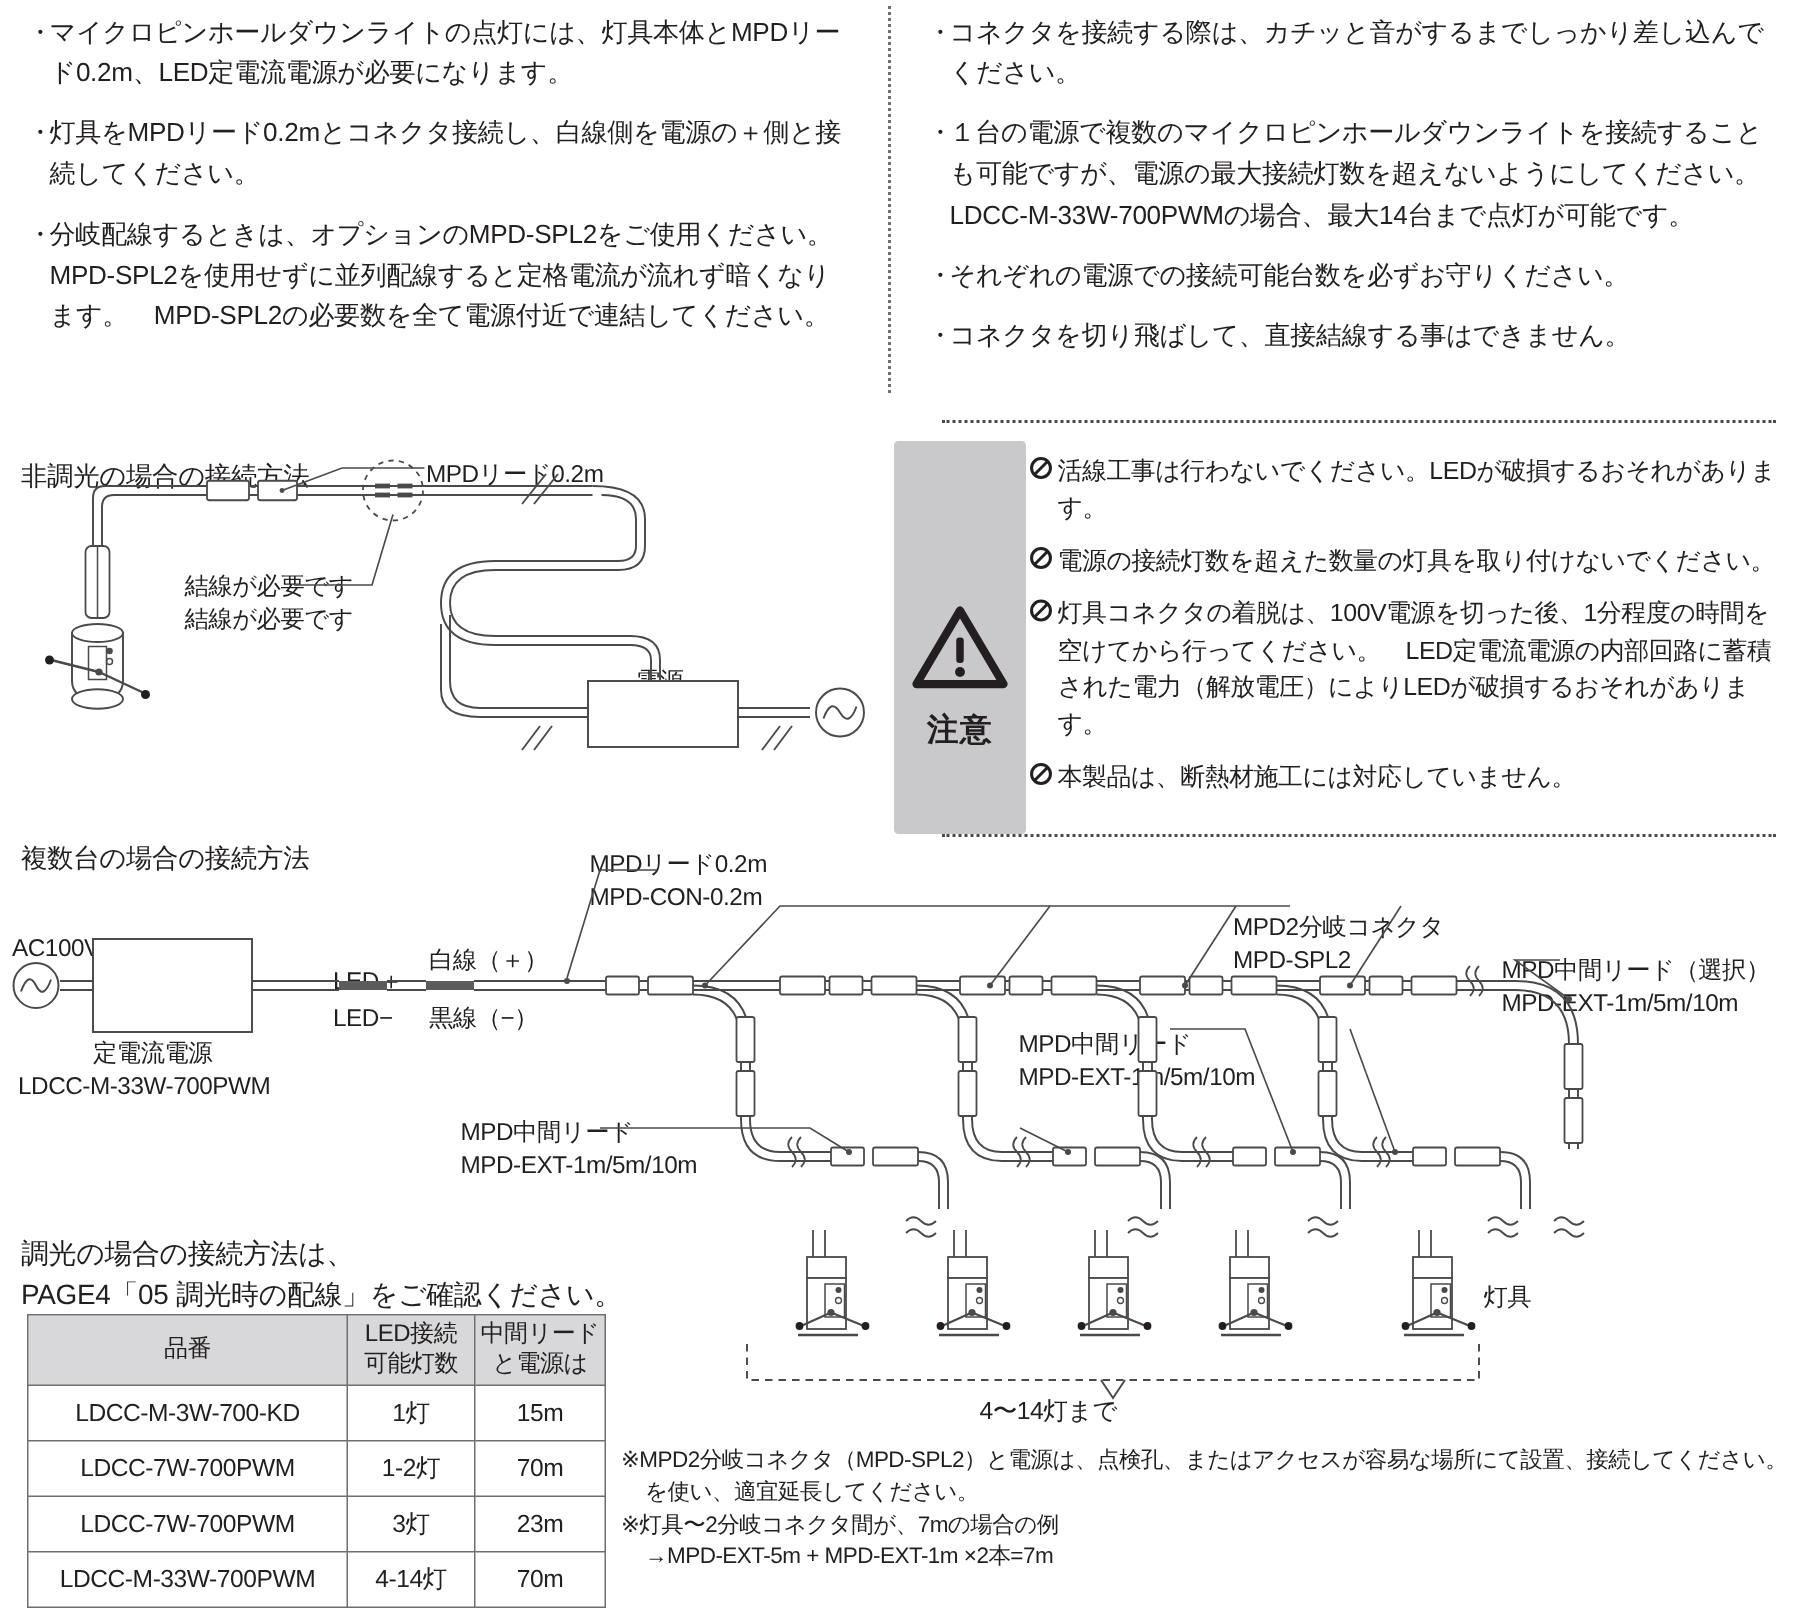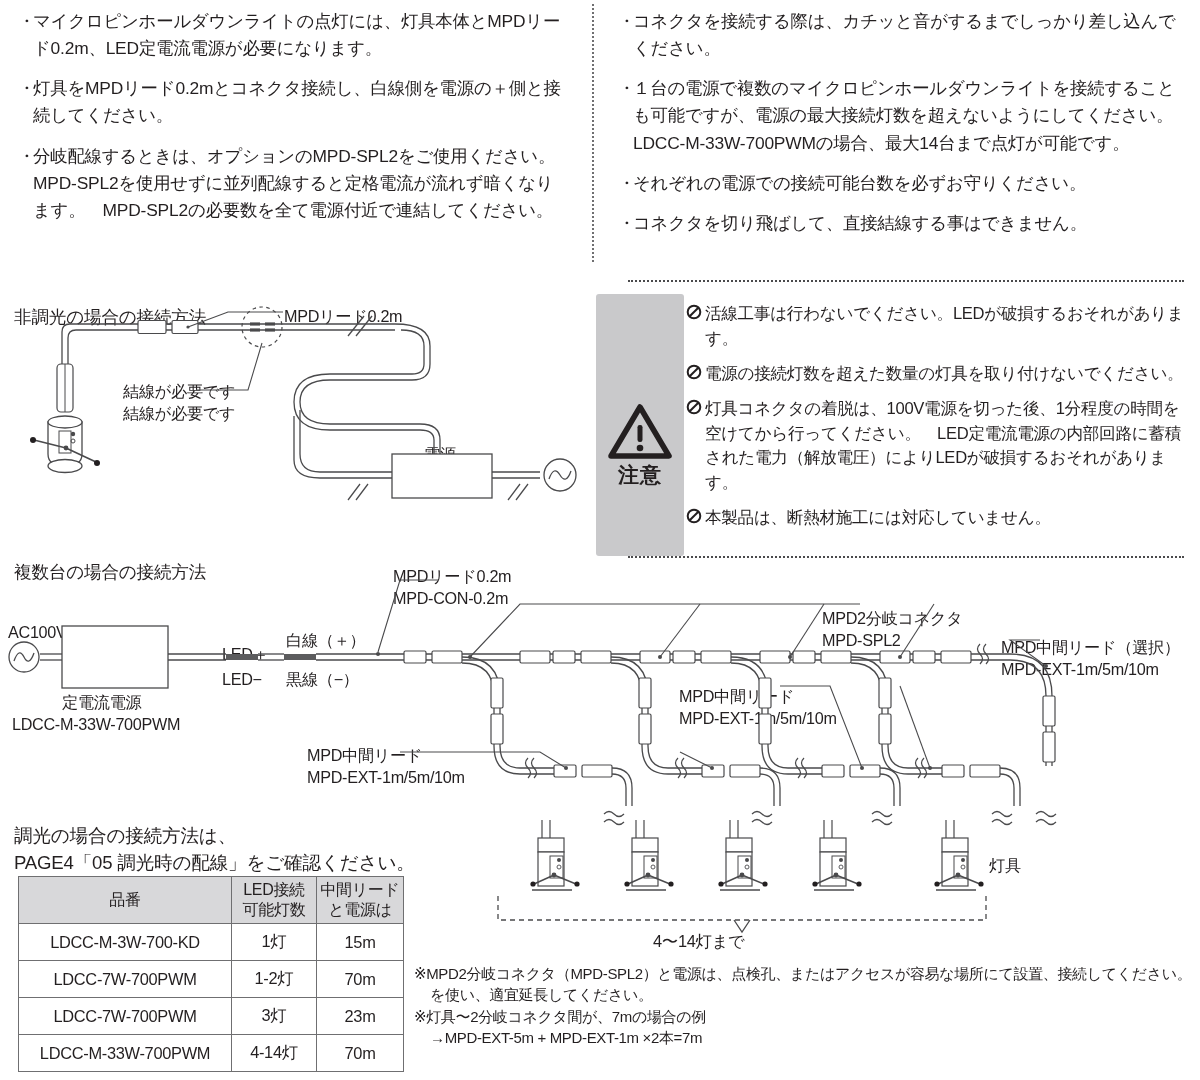--- a/index.html
+++ b/index.html
@@ -60,21 +60,21 @@
   }
   #caution-badge {
     left: 602px; top: 404px; width: 76px;
     display: flex; flex-direction: column; align-items: center;
   }
   #caution-badge svg { display: block; }
   #caution-badge-label {
     font-weight: bold;
     font-size: 21px;
     letter-spacing: 1px;
-    margin-top: 1px;
+    margin-top: 12px;
     color: #231f20;
   }
   #caution-items { left: 686px; top: 302px; width: 498px; }
   .caution-item {
     display: flex;
     align-items: flex-start;
     font-size: 16.6px;
     line-height: 1.5;
     letter-spacing: -0.3px;
     margin-bottom: 10px;

